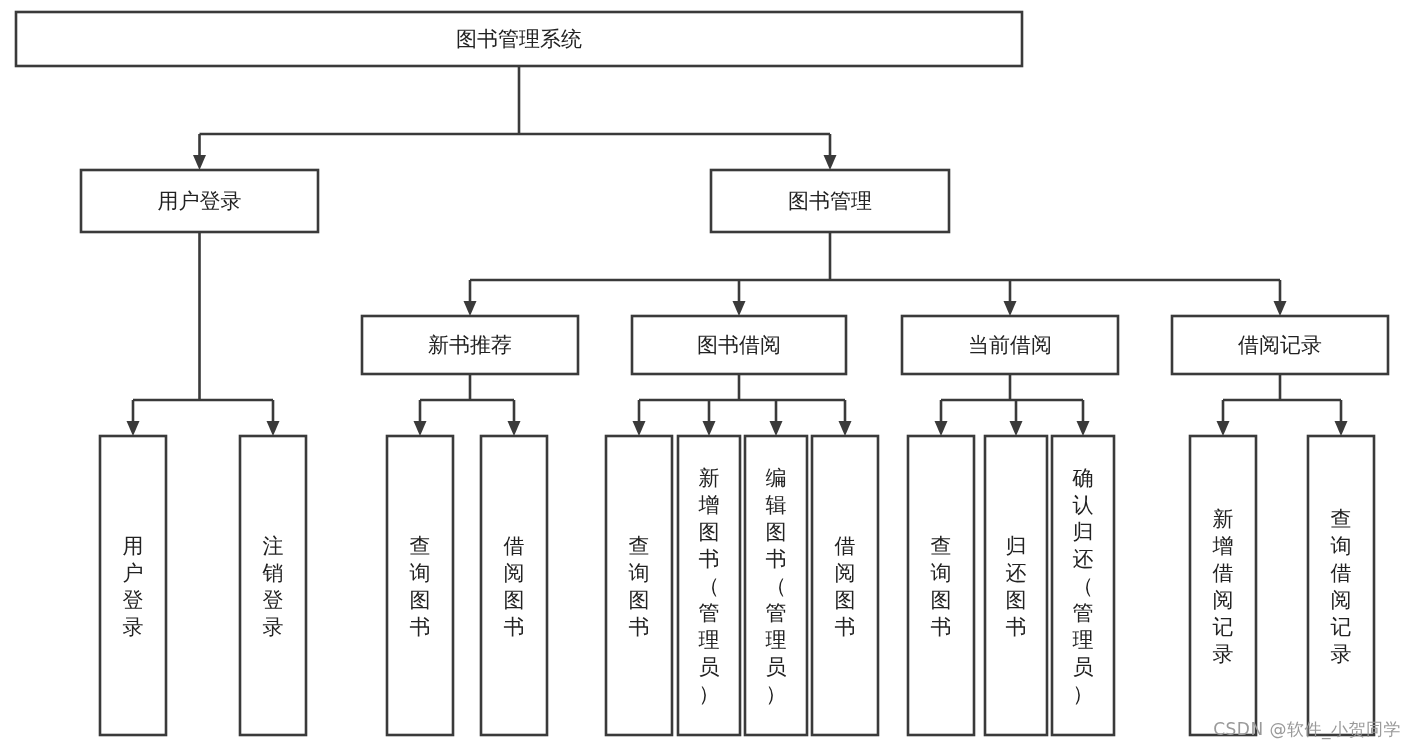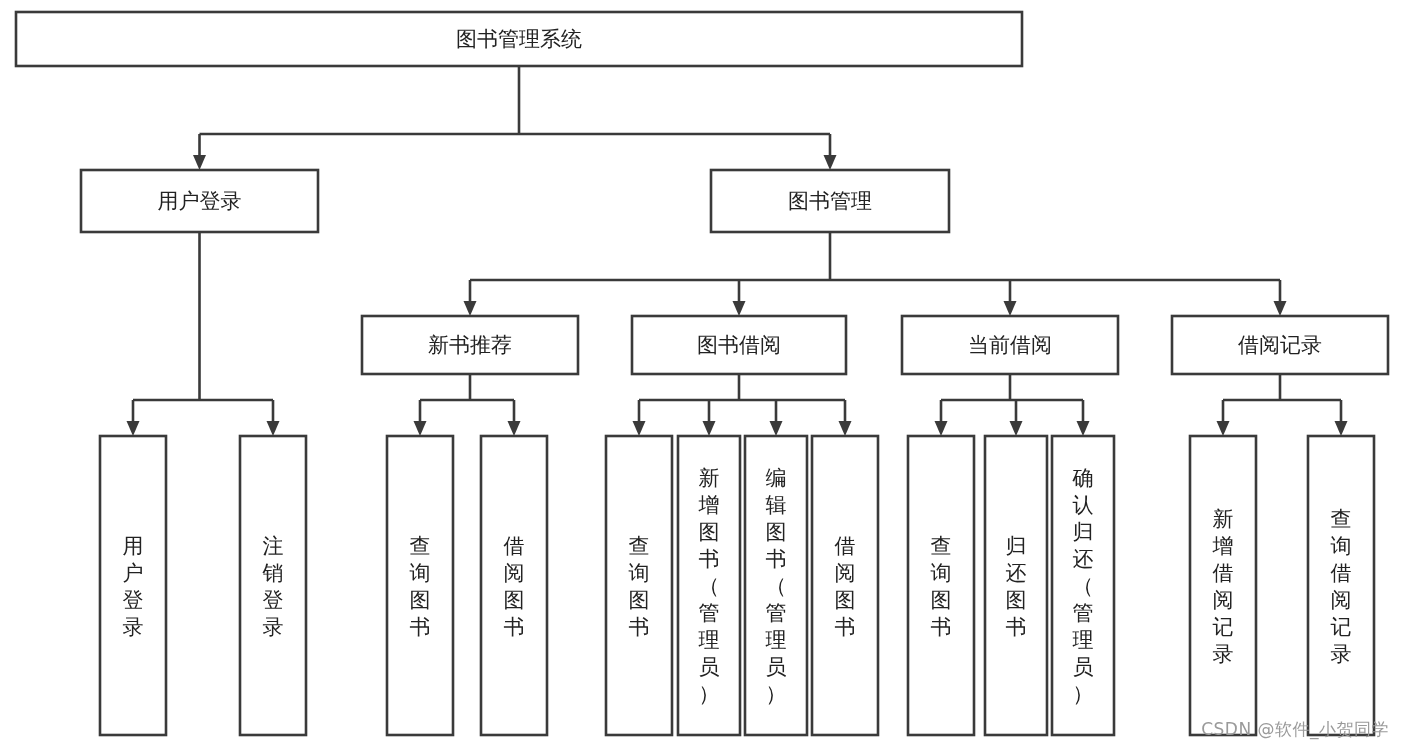--- a/index.html
+++ b/index.html
@@ -49,21 +49,21 @@
     dominant-baseline: middle;
   }
   .node-label-v {
     font-family: "DejaVu Sans", "Liberation Sans", sans-serif;
     font-size: 21px;
     fill: #222222;
     text-anchor: middle;
   }
   .watermark {
     position: absolute;
-    right: 16px;
+    right: 4px;
     bottom: 6px;
     font-family: "DejaVu Sans", "Liberation Sans", sans-serif;
     font-size: 17px;
     color: #9a9a9a;
     letter-spacing: 0.5px;
     white-space: nowrap;
     pointer-events: none;
   }
 </style>
 </head>

